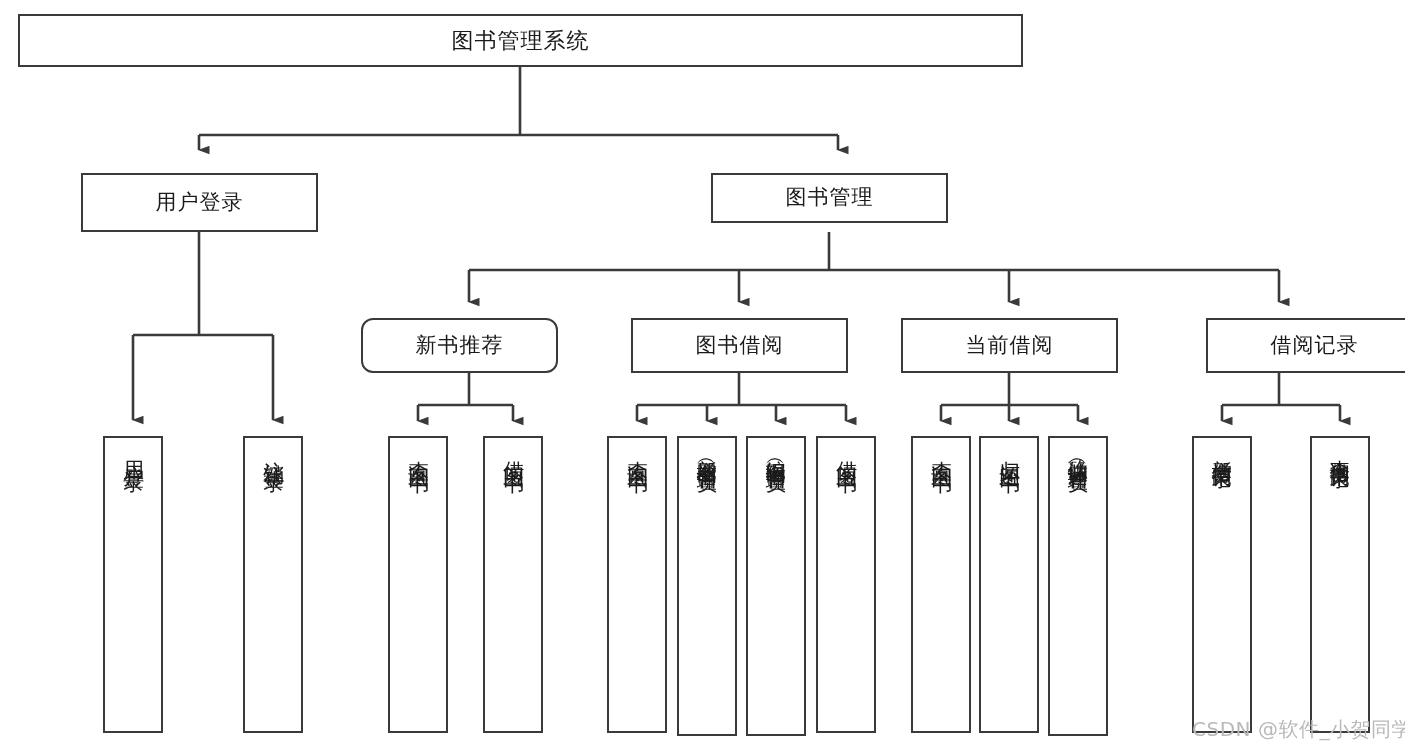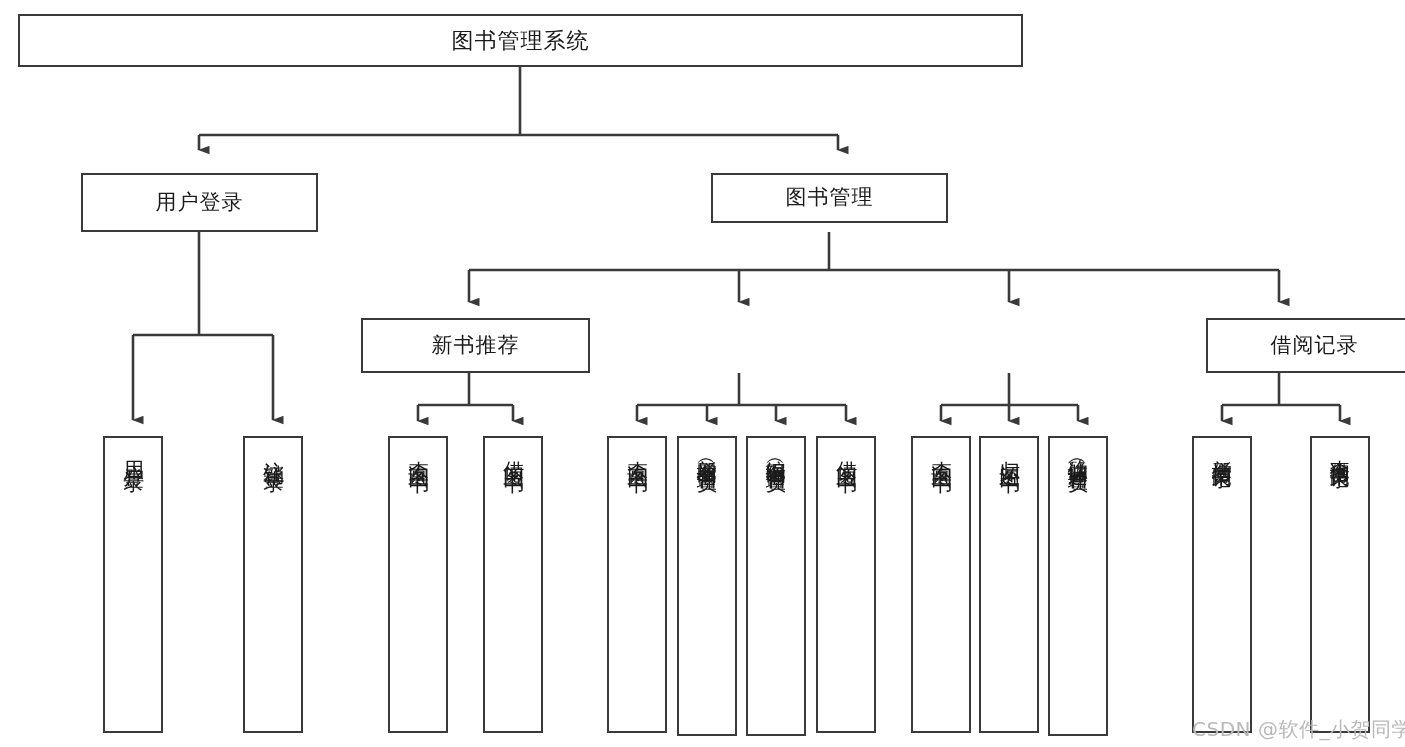--- a/index.html
+++ b/index.html
@@ -123,22 +123,28 @@
     <span class="lbl">图书管理系统</span>
   </div>
 
   <div class="node h-node" style="left:81px;top:173px;width:237px;height:59px;">
     <span class="lbl">用户登录</span>
   </div>
   <div class="node h-node" style="left:711px;top:173px;width:237px;height:50px;">
     <span class="lbl">图书管理</span>
   </div>
 
-  <div class="node h-node" style="left:361px;top:318px;width:229px;height:55px;">
+  <div class="node h-node" style="left:361px;top:318px;width:197px;height:55px;border-radius:12px;">
     <span class="lbl">新书推荐</span>
+  </div>
+  <div class="node h-node" style="left:631px;top:318px;width:217px;height:55px;">
+    <span class="lbl">图书借阅</span>
+  </div>
+  <div class="node h-node" style="left:901px;top:318px;width:217px;height:55px;">
+    <span class="lbl">当前借阅</span>
   </div>
   <div class="node h-node" style="left:1171px;top:318px;width:217px;height:55px;margin-left:35px;">
     <span class="lbl">借阅记录</span>
   </div>
 
   <div class="node v-node" style="left:103px;top:436px;width:60px;height:297px;">
     <span class="lbl">用户登录</span>
   </div>
   <div class="node v-node" style="left:243px;top:436px;width:60px;height:297px;">
     <span class="lbl">注销登录</span>

